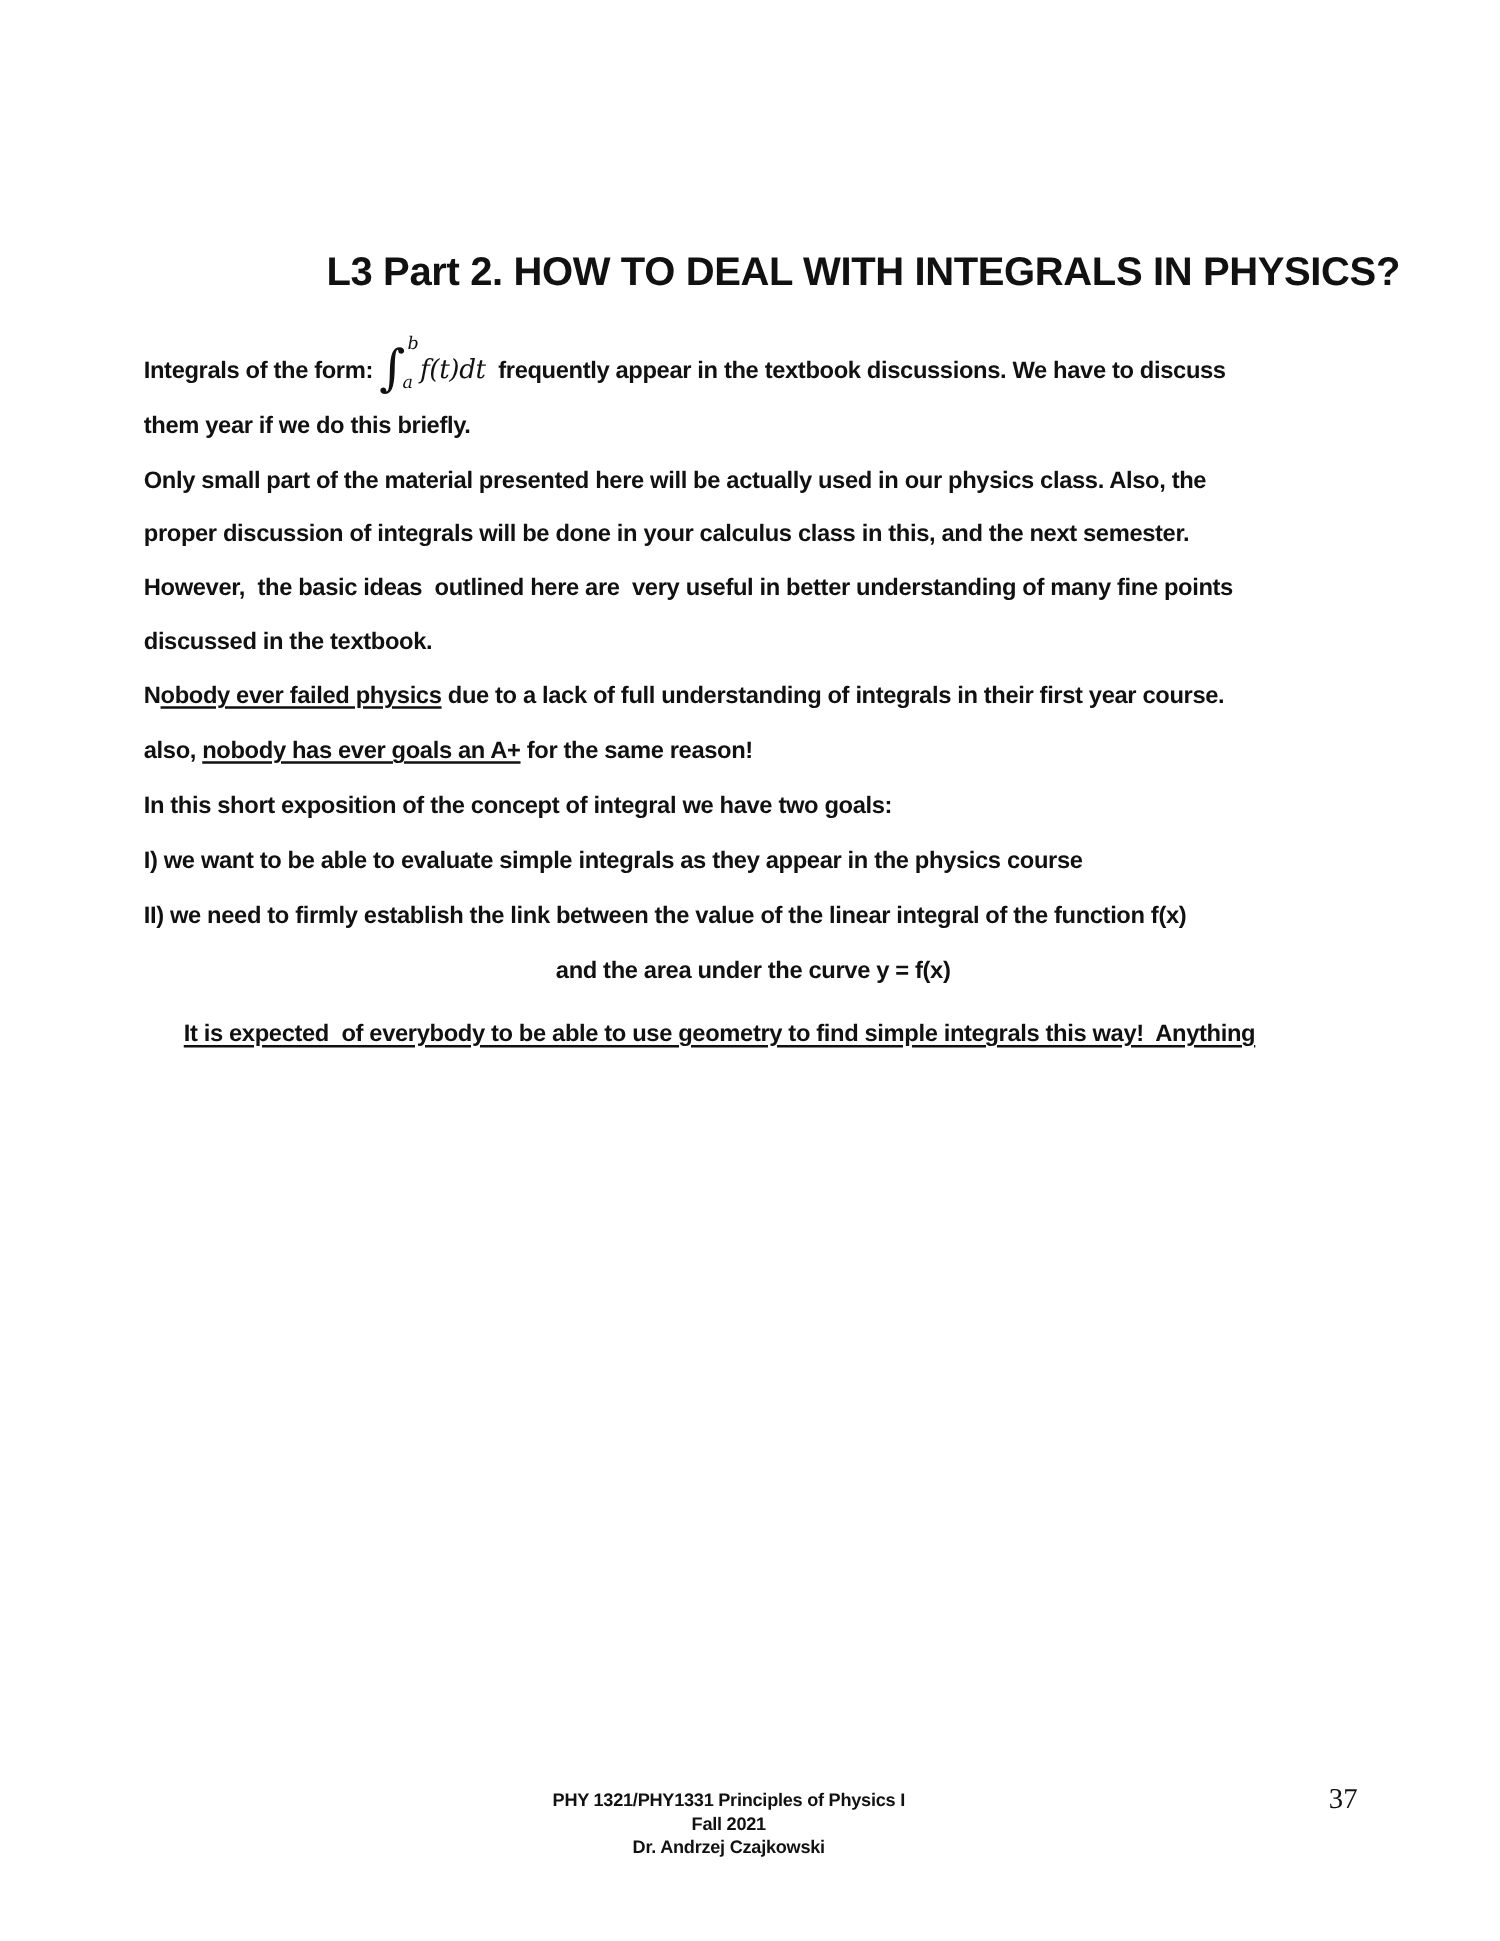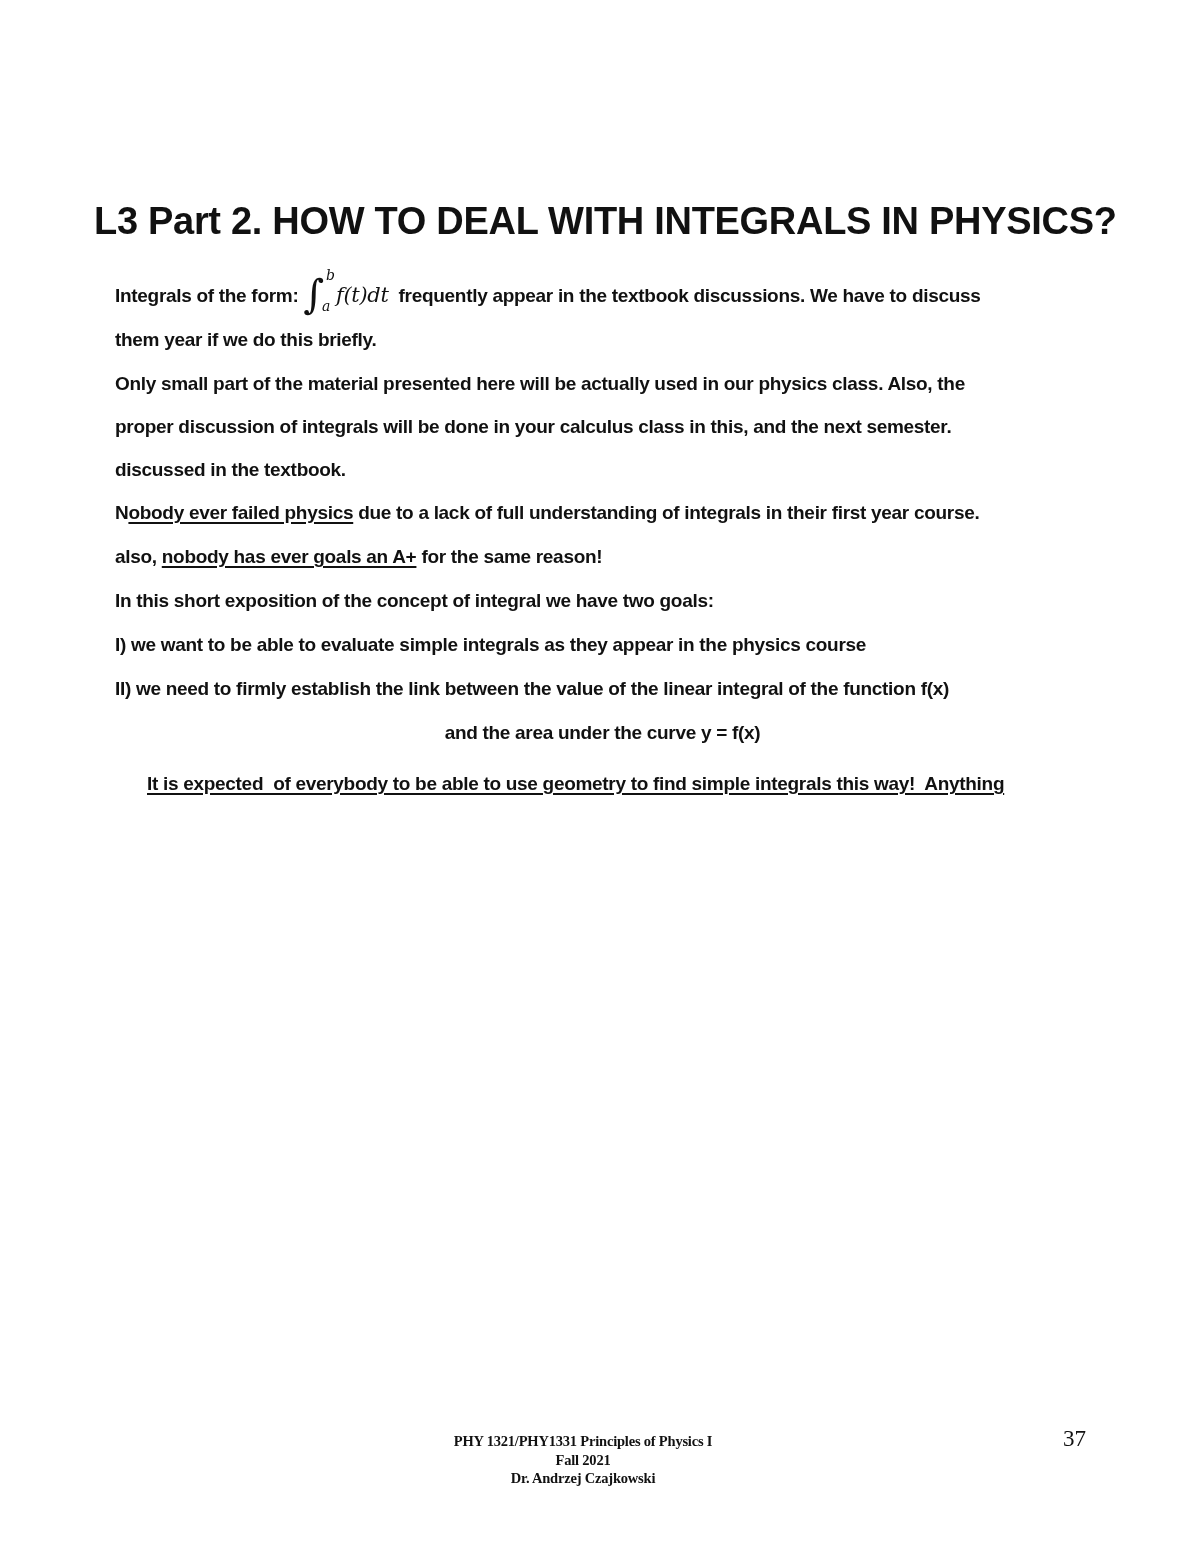--- a/index.html
+++ b/index.html
@@ -7,25 +7,25 @@
     position:relative;
     width:1200px;
     height:1553px;
     background:#ffffff;
     overflow:hidden;
     font-family:"Liberation Sans", sans-serif;
     color:#111111;
   }
   .title{
     position:absolute;
-    left:94px;
+    left:80px;
     top:176px;
     width:1040px;
-    text-align:left;
-    font-size:38px;
+    text-align:right;
+    font-size:32px;
     font-weight:bold;
     line-height:40px;
     white-space:pre;
     letter-spacing:-0.3px;
   }
   .content{
     position:absolute;
     left:115px;
     top:273px;
     width:975px;
@@ -84,21 +84,20 @@
   .footer{
     position:absolute;
     left:433px;
     top:1432px;
     width:300px;
     text-align:center;
     font-size:14.5px;
     font-weight:bold;
     line-height:18.5px;
     letter-spacing:-0.2px;
-    font-family:Liberation Serif, serif;
   }
   .footer div{white-space:pre;}
   .page-number{
     position:absolute;
     left:1063px;
     top:1426px;
     font-family:"Liberation Serif", serif;
     font-weight:normal;
     font-size:23px;
     line-height:26px;
@@ -114,20 +113,21 @@
   <div class="content">
 
     <p class="lh44">
       <span class="line"><span class="seg">Integrals of the form: </span><span class="formula"><span class="int-sign">∫</span><span class="int-limits"><span class="int-limit int-upper">b</span><span class="int-limit int-lower">a</span></span><span class="integrand">f(t)dt</span></span><span class="seg">  frequently appear in the textbook discussions. We have to discuss</span></span>
       <span class="line">them year if we do this briefly.</span>
     </p>
 
     <p class="lh43">
       <span class="line">Only small part of the material presented here will be actually used in our physics class. Also, the</span>
       <span class="line">proper discussion of integrals will be done in your calculus class in this, and the next semester.</span>
+      <span class="line">However,  the basic ideas  outlined here are  very useful in better understanding of many fine points</span>
       <span class="line">discussed in the textbook.</span>
     </p>
 
     <p class="lh44 mb14">
       <span class="line"><span class="seg">N</span><span class="seg u">obody ever failed physics</span><span class="seg"> due to a lack of full understanding of integrals in their first year course.</span></span>
     </p>
 
     <p class="lh44 mb14">
       <span class="line"><span class="seg">also, </span><span class="seg u">nobody has ever goals an A+</span><span class="seg"> for the same reason!</span></span>
     </p>

